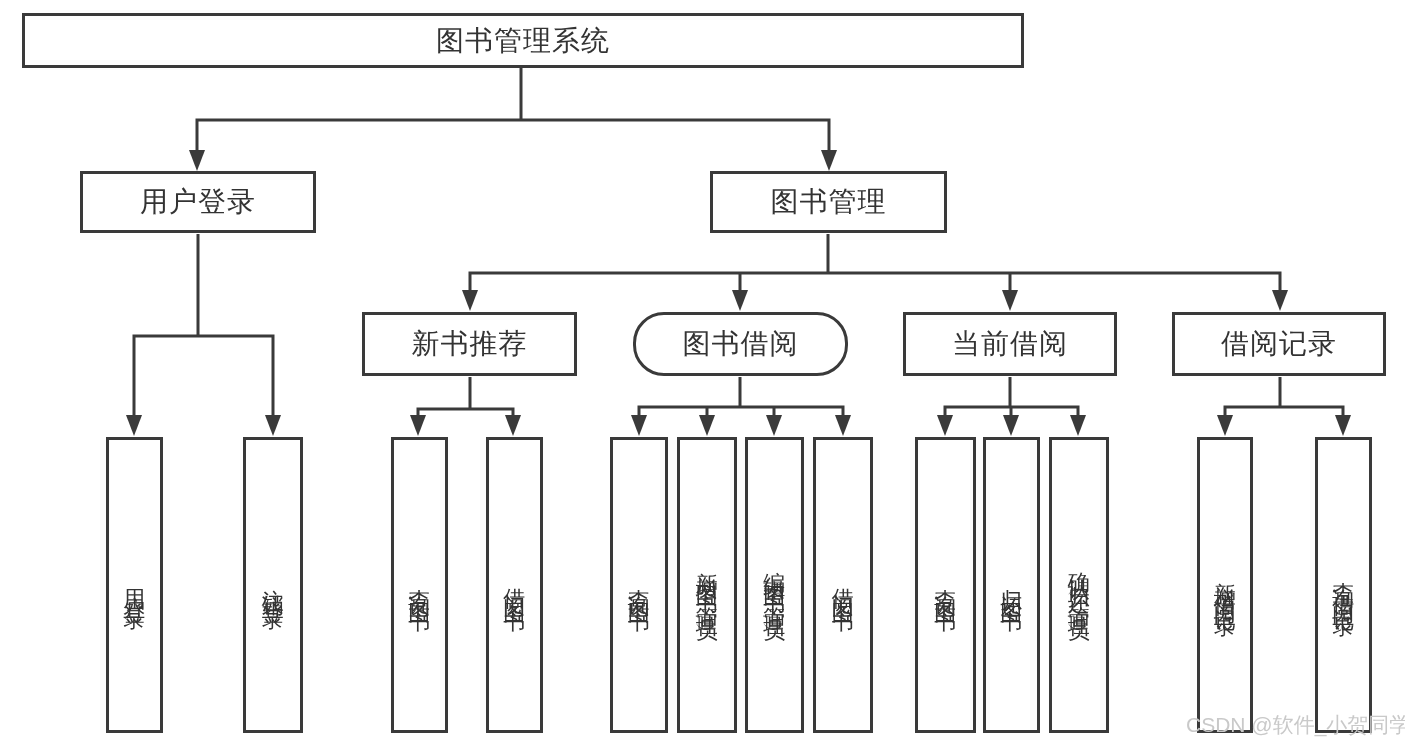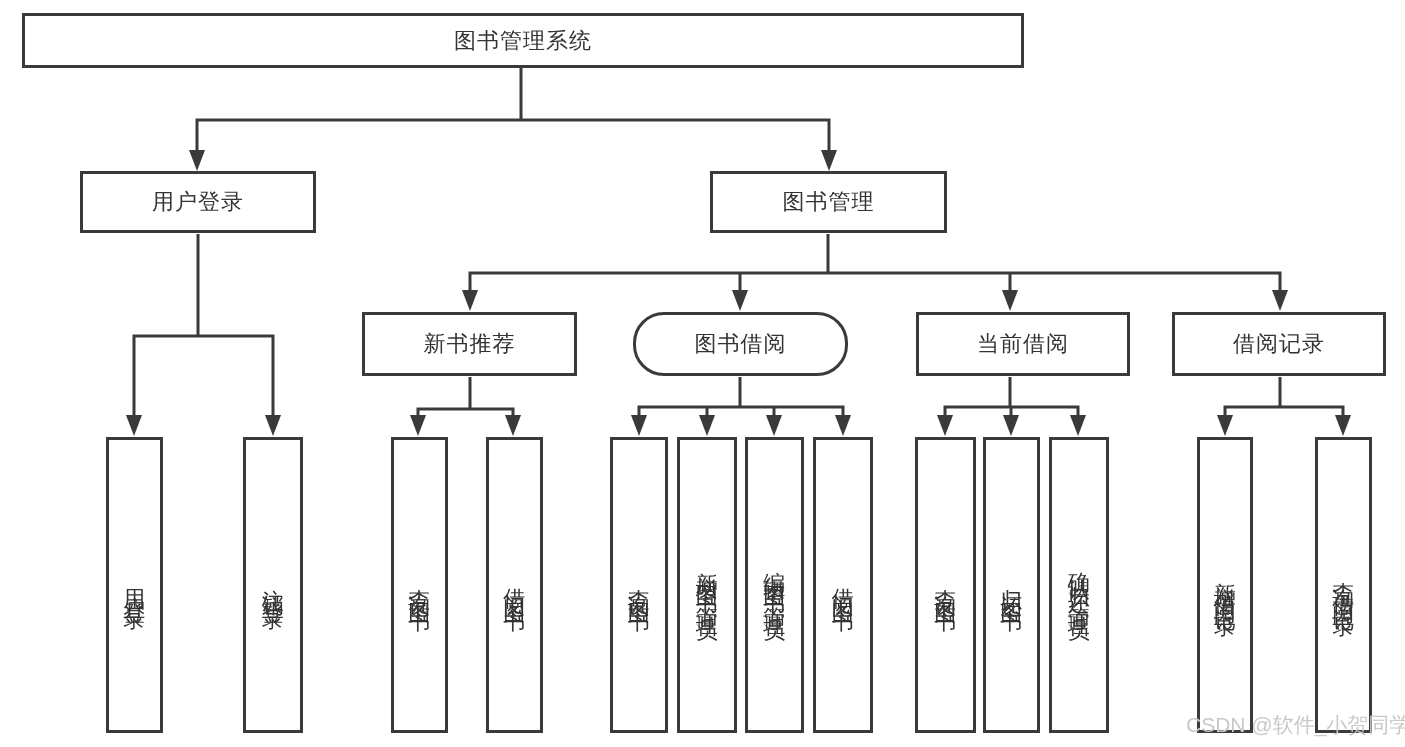--- a/index.html
+++ b/index.html
@@ -23,21 +23,21 @@
     box-sizing: border-box;
     border: 3px solid #3a3a3a;
     background: #ffffff;
     color: #333333;
     display: flex;
     align-items: center;
     justify-content: center;
     z-index: 2;
   }
   .hbox {
-    font-size: 22px;
+    font-size: 28px;
     letter-spacing: 1px;
     white-space: nowrap;
   }
   .vbox {
     top: 437px;
     height: 296px;
   }
   .vtext {
     writing-mode: vertical-rl;
     text-orientation: mixed;
@@ -109,21 +109,21 @@
   <div class="node hbox" style="left:710px; top:171px; width:237px; height:62px;">
     <span>图书管理</span>
   </div>
 
   <div class="node hbox" style="left:362px; top:312px; width:215px; height:64px;">
     <span>新书推荐</span>
   </div>
   <div class="node hbox" style="left:633px; top:312px; width:215px; height:64px;border-radius:31px;">
     <span>图书借阅</span>
   </div>
-  <div class="node hbox" style="left:903px; top:312px; width:214px; height:64px;margin-left:13px;">
+  <div class="node hbox" style="left:903px; top:312px; width:214px; height:64px;">
     <span>当前借阅</span>
   </div>
   <div class="node hbox" style="left:1172px; top:312px; width:214px; height:64px;font-family:Liberation Mono, monospace;">
     <span>借阅记录</span>
   </div>
 
   <div class="node vbox" style="left:106px; width:57px;">
     <span class="vtext">用户登录</span>
   </div>
   <div class="node vbox" style="left:243px; width:60px;">

